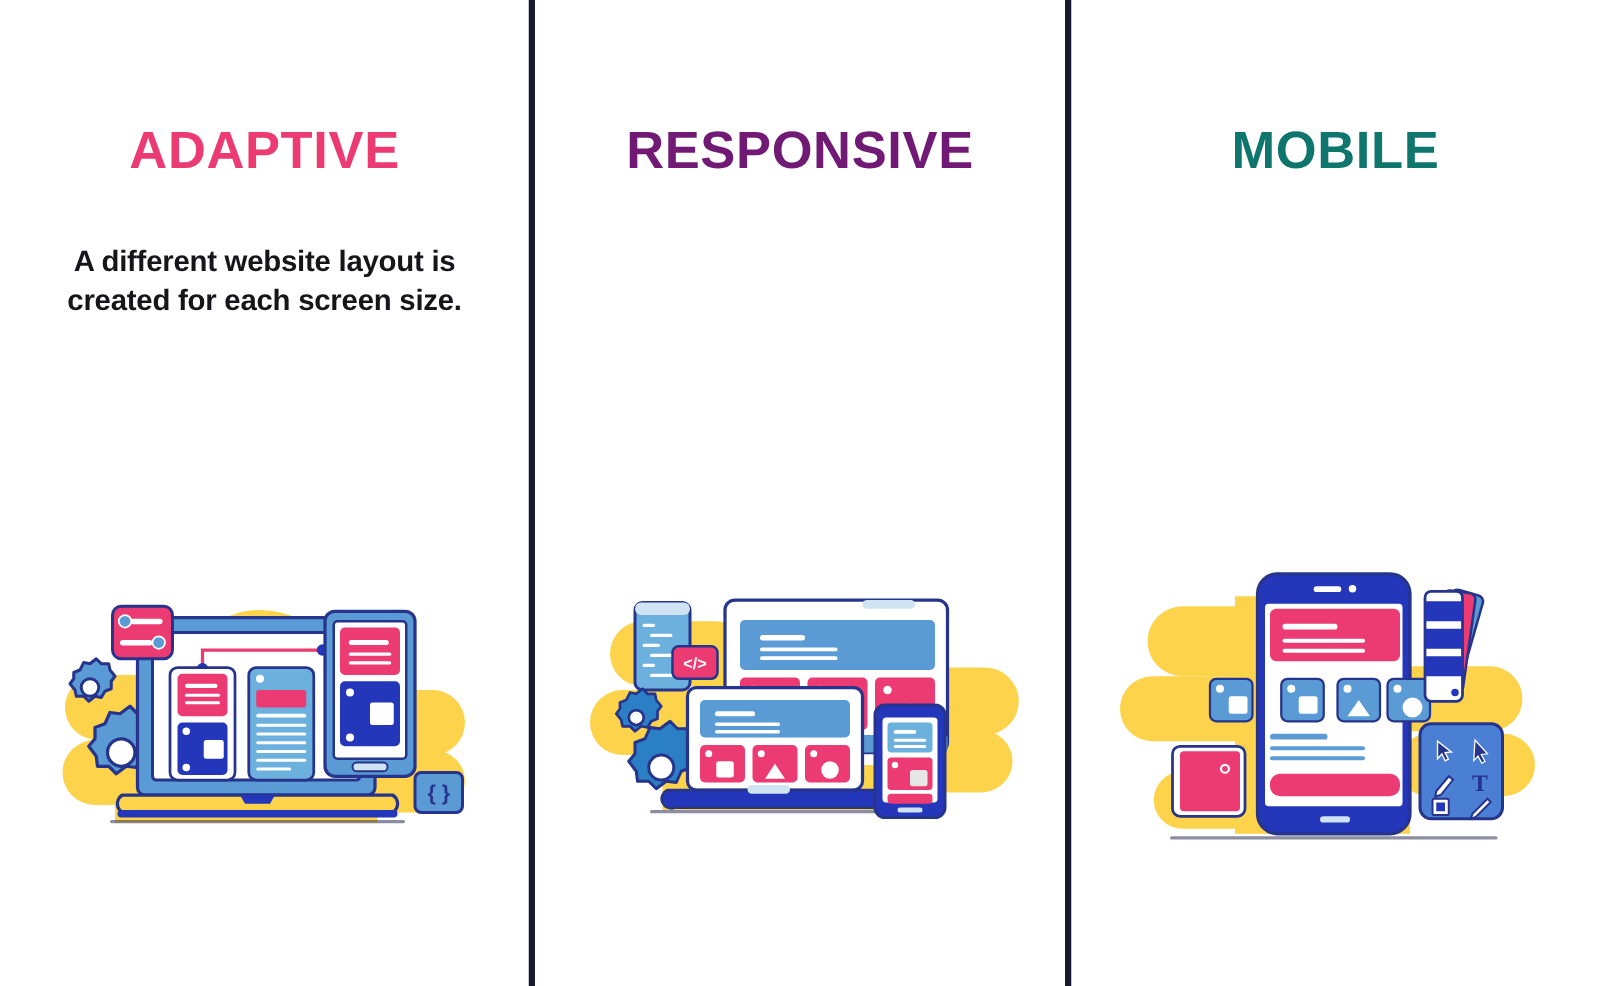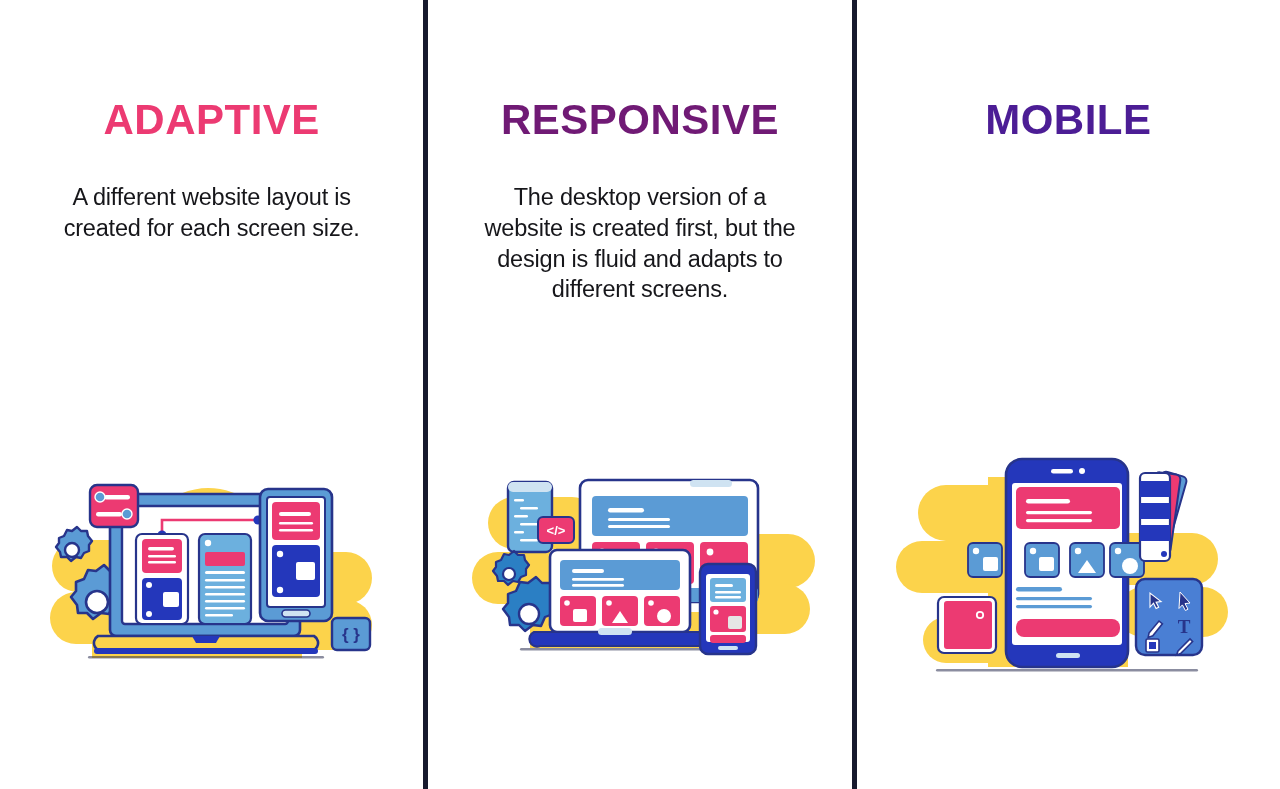--- a/index.html
+++ b/index.html
@@ -34,25 +34,25 @@
     font-weight: bold;
     font-size: 42px;
     letter-spacing: 0.5px;
     text-align: center;
     margin-top: 98px;
     line-height: 1.05;
     white-space: nowrap;
   }
   .t-adaptive   { color: #ec3a72; }
   .t-responsive { color: #701a75; }
-  .t-mobile     { color: #4c1d95; }
+  .t-mobile     { color: #0f766e; }
   .col-desc {
-    margin-top: 40px;
+    margin-top: 52px;
     font-size: 23.5px;
-    font-weight: normal;
+    font-weight: bold;
     line-height: 1.31;
     color: #16161a;
     text-align: center;
     max-width: 320px;
     letter-spacing: -0.2px;
   }
   .art-wrap {
     position: absolute;
     left: 0; right: 0;
     top: 432px;
@@ -160,21 +160,20 @@
           <text x="319" y="198" font-family="'Liberation Sans', sans-serif" font-size="17" font-weight="bold" fill="#27348b" text-anchor="middle">{ }</text>
         </g>
       </svg>
     </div>
   </div>
 
   <div class="divider"></div>
 
   <div class="column">
     <div class="col-title t-responsive">RESPONSIVE</div>
-    <div class="col-desc">The desktop version of a website is created first, but the design is fluid and adapts to different screens.</div>
 
     <div class="art-wrap">
       <svg width="360" height="240" viewBox="0 0 360 240">
 
         <g>
           <path d="M95 78 Q160 10 235 70 L290 70 L290 130 L95 130 Z" fill="#fcd34b"></path>
           <rect x="28" y="55" width="110" height="52" rx="26" fill="#fcd34b"></rect>
           <rect x="12" y="110" width="140" height="52" rx="26" fill="#fcd34b"></rect>
           <rect x="245" y="92" width="110" height="54" rx="27" fill="#fcd34b"></rect>
           <rect x="255" y="142" width="95" height="50" rx="25" fill="#fcd34b"></rect>

